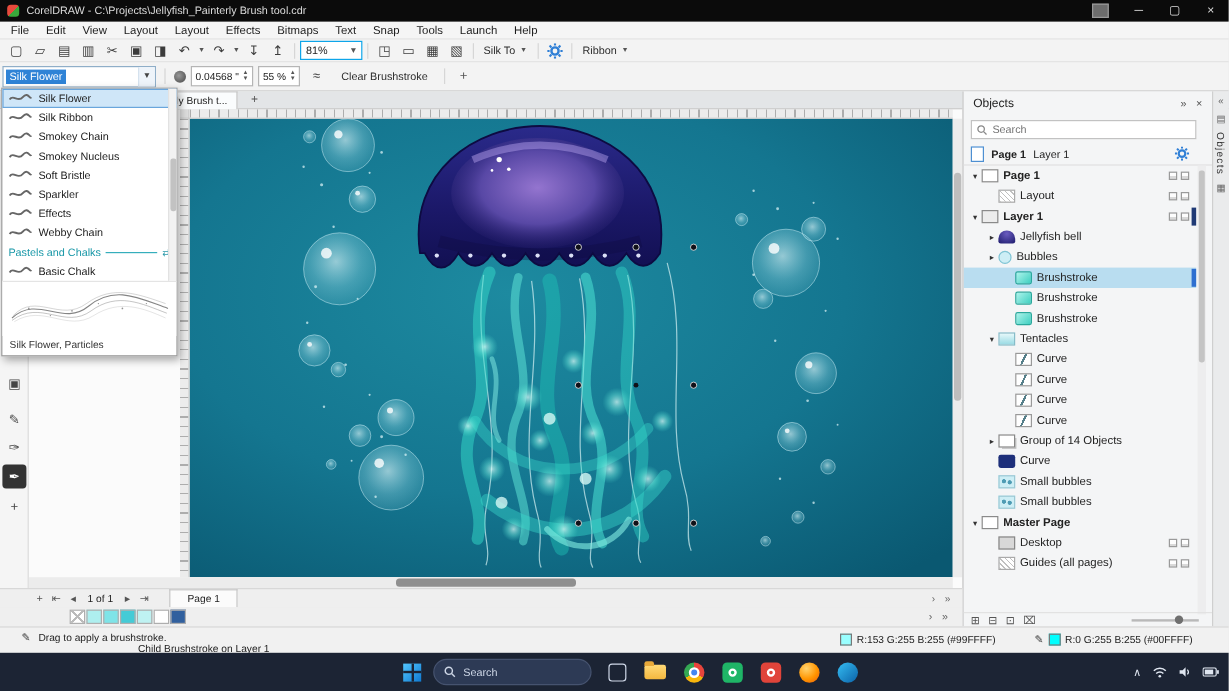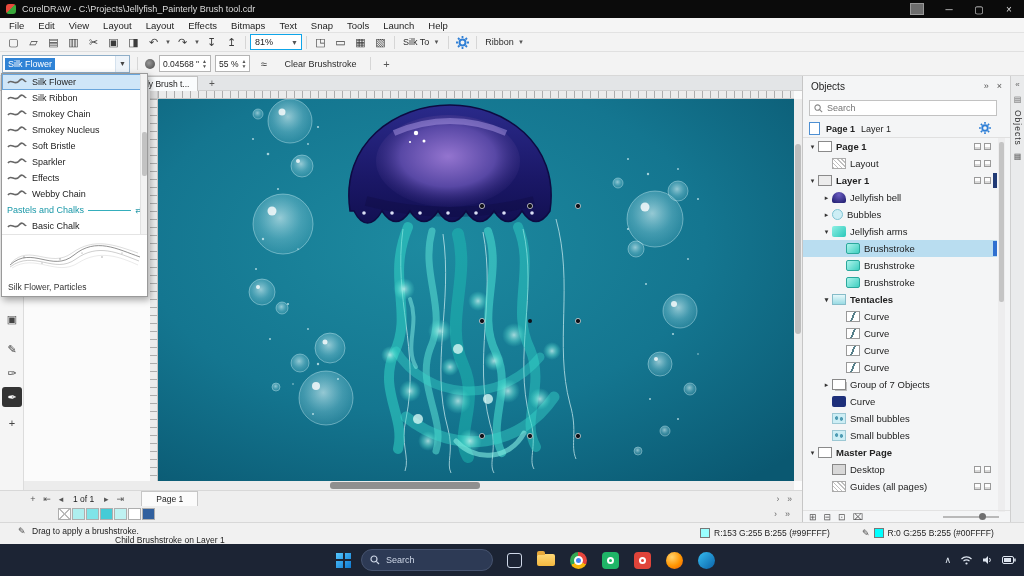--- a/index.html
+++ b/index.html
@@ -607,42 +607,37 @@
       <div class="trow" style="padding-left: 18px;">
         <span class="tarrow">▸</span>
         <span class="ticon ic-bell"></span>
         <span>Jellyfish bell</span>
       </div>
       <div class="trow" style="padding-left: 18px;">
         <span class="tarrow">▸</span>
         <span class="ticon ic-bubbles"></span>
         <span>Bubbles</span>
       </div>
-      <div class="trow" style="padding-left: 18px;">
-        <span class="tarrow">▾</span>
-        <span class="ticon ic-arms"></span>
-        <span>Jellyfish arms</span>
-      </div>
       <div class="trow sel" style="padding-left: 32px;">
         <span class="tarrow"></span>
         <span class="ticon ic-brush"></span>
         <span>Brushstroke</span>
         <span class="lbar" style="background: rgb(46, 111, 208);"></span>
       </div>
       <div class="trow" style="padding-left: 32px;">
         <span class="tarrow"></span>
         <span class="ticon ic-brush"></span>
         <span>Brushstroke</span>
       </div>
       <div class="trow" style="padding-left: 32px;">
         <span class="tarrow"></span>
         <span class="ticon ic-brush"></span>
         <span>Brushstroke</span>
       </div>
-      <div class="trow" style="padding-left: 18px; font-weight: bold;">
+      <div class="trow" style="padding-left: 18px;">
         <span class="tarrow">▾</span>
         <span class="ticon ic-tentacle"></span>
         <span>Tentacles</span>
       </div>
       <div class="trow" style="padding-left: 32px;">
         <span class="tarrow"></span>
         <span class="ticon ic-curve"></span>
         <span>Curve</span>
       </div>
       <div class="trow" style="padding-left: 32px;">
@@ -656,21 +651,21 @@
         <span>Curve</span>
       </div>
       <div class="trow" style="padding-left: 32px;">
         <span class="tarrow"></span>
         <span class="ticon ic-curve"></span>
         <span>Curve</span>
       </div>
       <div class="trow" style="padding-left: 18px;">
         <span class="tarrow">▸</span>
         <span class="ticon ic-group"></span>
-        <span>Group of 7 Objects</span>
+        <span>Group of 14 Objects</span>
       </div>
       <div class="trow" style="padding-left: 18px;">
         <span class="tarrow"></span>
         <span class="ticon ic-curve-dark"></span>
         <span>Curve</span>
       </div>
       <div class="trow" style="padding-left: 18px;">
         <span class="tarrow"></span>
         <span class="ticon ic-small-bubbles"></span>
         <span>Small bubbles</span>

